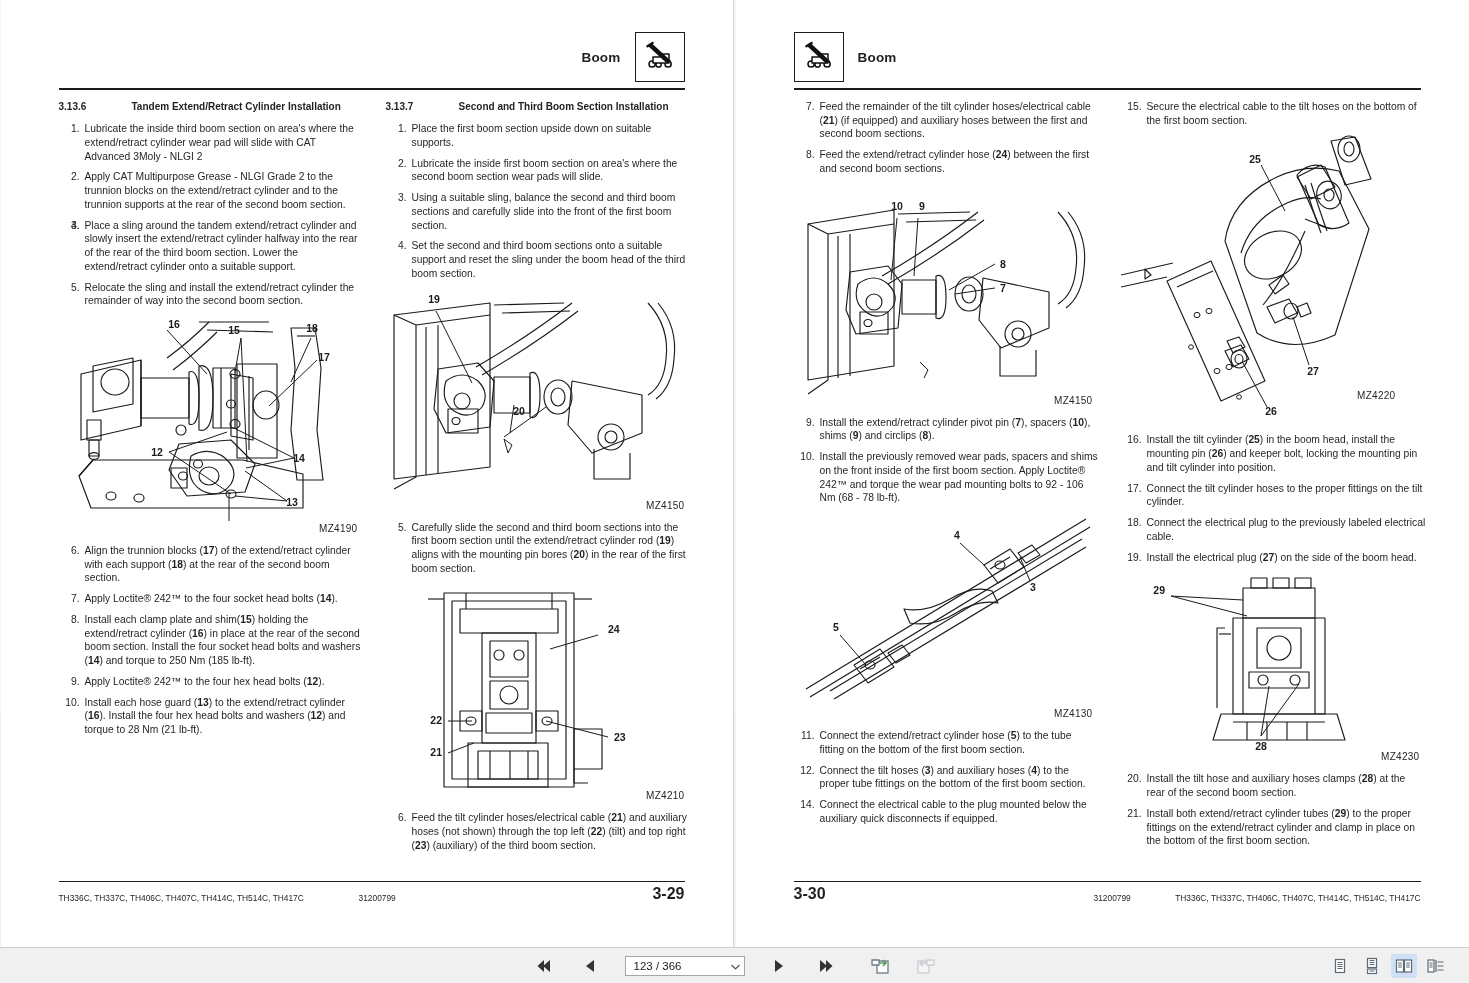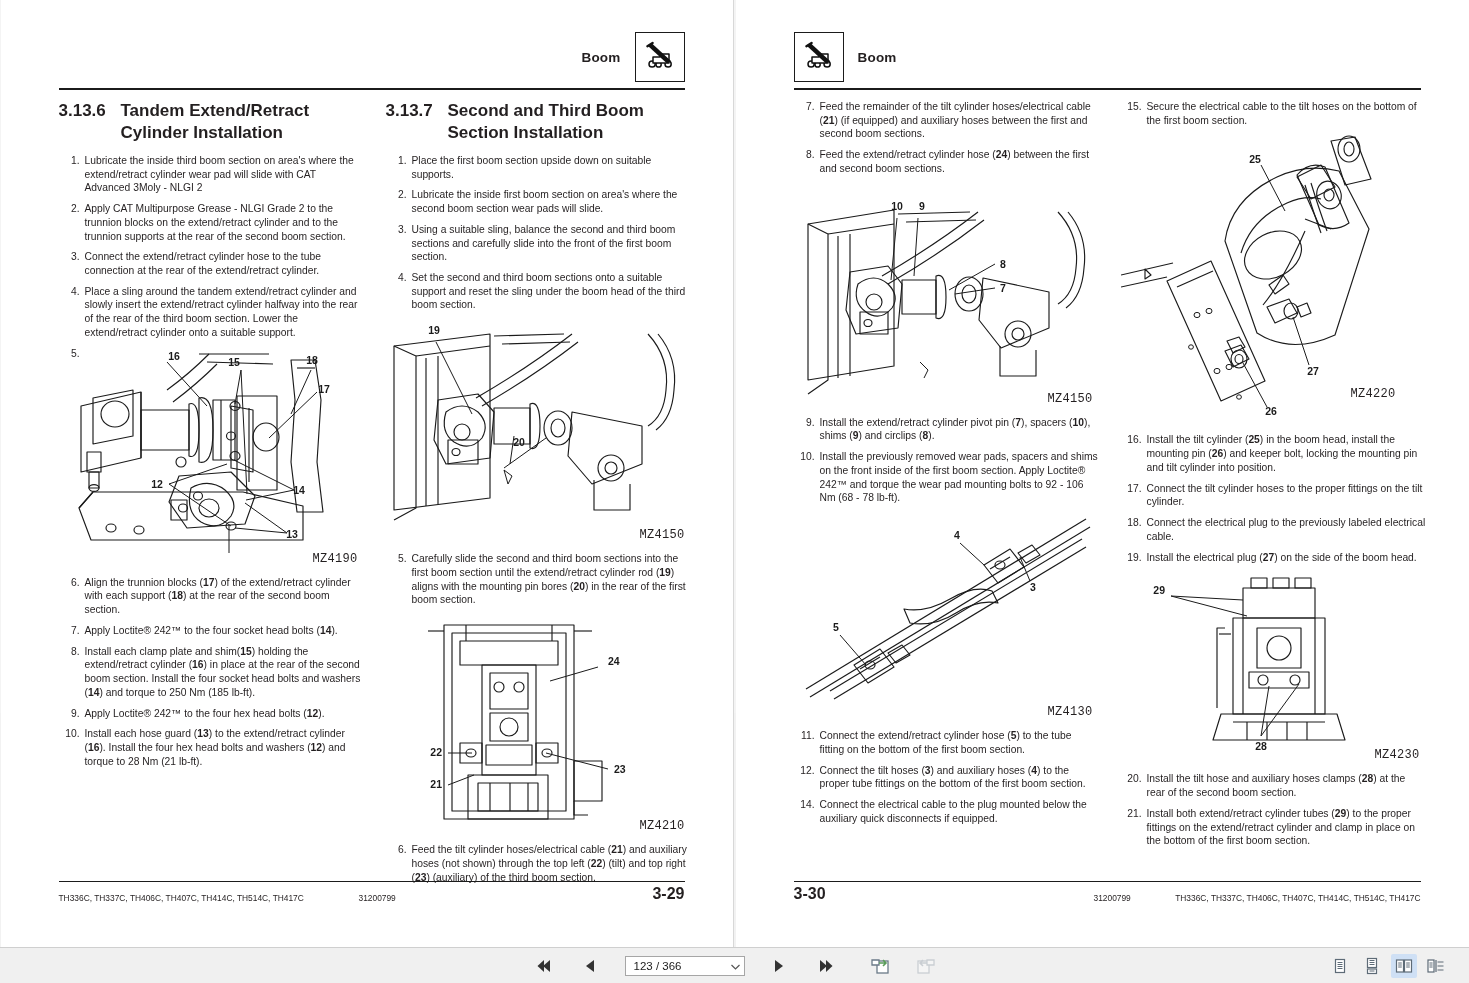--- a/index.html
+++ b/index.html
@@ -45,22 +45,22 @@
   .hdr-row:not(.right-align) .boom-icon { margin-right: 14px; }
 
   
   .cols {
     position: absolute; top: 100px; left: 58px; right: 48px; bottom: 70px;
     display: flex; gap: 22px;
   }
   .col { width: 305px; position: relative; }
 
   h2.sect {
-    display: flex; gap: 2px;
-    font-size: 17px; font-weight: bold; color: #231f20;
+    display: flex; gap: 13px;
+    font-size: 10px; font-weight: bold; color: #231f20;
     margin: 0 0 9px 0; line-height: 1.32;
   }
   h2.sect .num { flex: 0 0 60px; }
   h2.sect .ttl { flex: 1; }
 
   ol.steps { list-style: none; margin: 0 0 0 0; padding: 0; }
   ol.steps li {
     position: relative;
     padding-left: 26px;
     font-size: 10.3px; line-height: 1.335; color: #231f20;
@@ -70,21 +70,21 @@
   ol.steps li .mk {
     position: absolute; left: 0; top: 0; width: 21px;
     text-align: right; font-size: 10.3px;
   }
   ol.steps li b { font-weight: bold; }
 
   .figure { margin: 8px 0 10px 0; position: relative; }
   .figure svg { display: block; }
   .figcode {
     position: absolute; right: 6px; bottom: 0px;
-    font-size: 12px; color: #231f20; font-family: Liberation Mono, monospace;
+    font-size: 10px; color: #231f20; font-family: Liberation Sans, sans-serif;
     letter-spacing: .3px;
   }
 
   
   .pg-footer {
     position: absolute; left: 58px; right: 48px; bottom: 44px; height: 22px;
     border-top: 1.6px solid #1b1b1b; padding-top: 5px;
     display: flex; align-items: flex-end;
     font-size: 8.4px; color: #231f20;
   }
@@ -156,23 +156,23 @@
 
           <div class="col">
             <h2 class="sect">
               <span class="num">3.13.6</span>
               <span class="ttl">Tandem Extend/Retract Cylinder Installation</span>
             </h2>
 
             <ol class="steps">
               <li><span class="mk">1.</span><span>Lubricate the inside third boom section on area's where the extend/retract cylinder wear pad will slide with CAT Advanced 3Moly - NLGI 2</span></li>
               <li><span class="mk">2.</span><span>Apply CAT Multipurpose Grease - NLGI Grade 2 to the trunnion blocks on the extend/retract cylinder and to the trunnion supports at the rear of the second boom section.</span></li>
-              <li><span class="mk">3.</span><span>Connect the extend/retract cylinder hose to the tube connection at the rear of the extend/retract cylinder.</span></li>
+              <li><span class="mk">3.</span></li>
               <li><span class="mk">4.</span><span>Place a sling around the tandem extend/retract cylinder and slowly insert the extend/retract cylinder halfway into the rear of the rear of the third boom section. Lower the extend/retract cylinder onto a suitable support.</span></li>
-              <li><span class="mk">5.</span></li>
+              <li><span class="mk">5.</span><span>Relocate the sling and install the extend/retract cylinder the remainder of way into the second boom section.</span></li>
             </ol>
 
             <div class="figure" style="height:218px;">
               <svg width="305" height="212" viewBox="0 0 305 212">
                 <g fill="none" stroke="#1b1b1b" stroke-width="1.15" stroke-linejoin="round">
 
                   <path d="M20 160 l14 -16 l150 0 l60 14 l0 34 l-212 0 Z"></path>
                   <path d="M20 160 l14 -16"></path>
 
                   <path d="M232 12 l24 0 l6 40 l-4 62 l6 50 l-26 0 l-6 -50 l4 -62 Z"></path>

